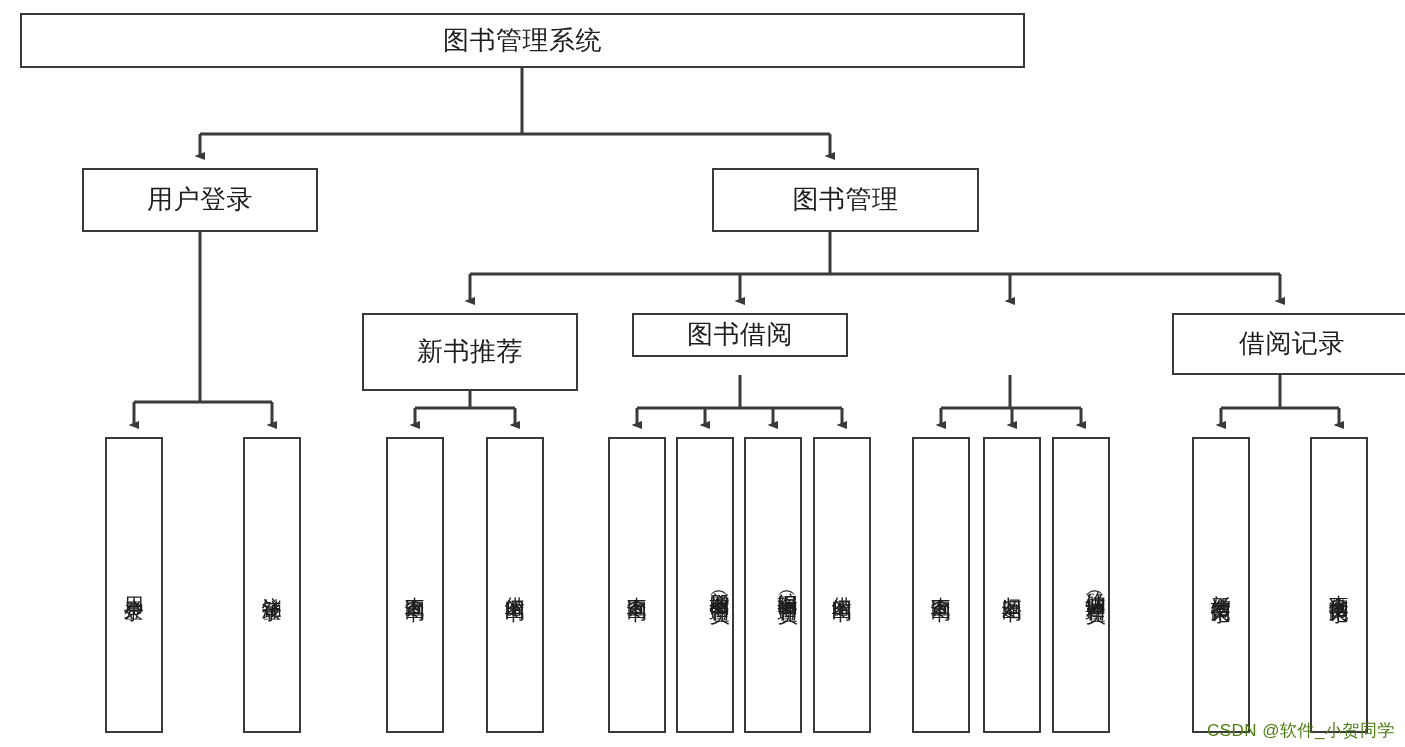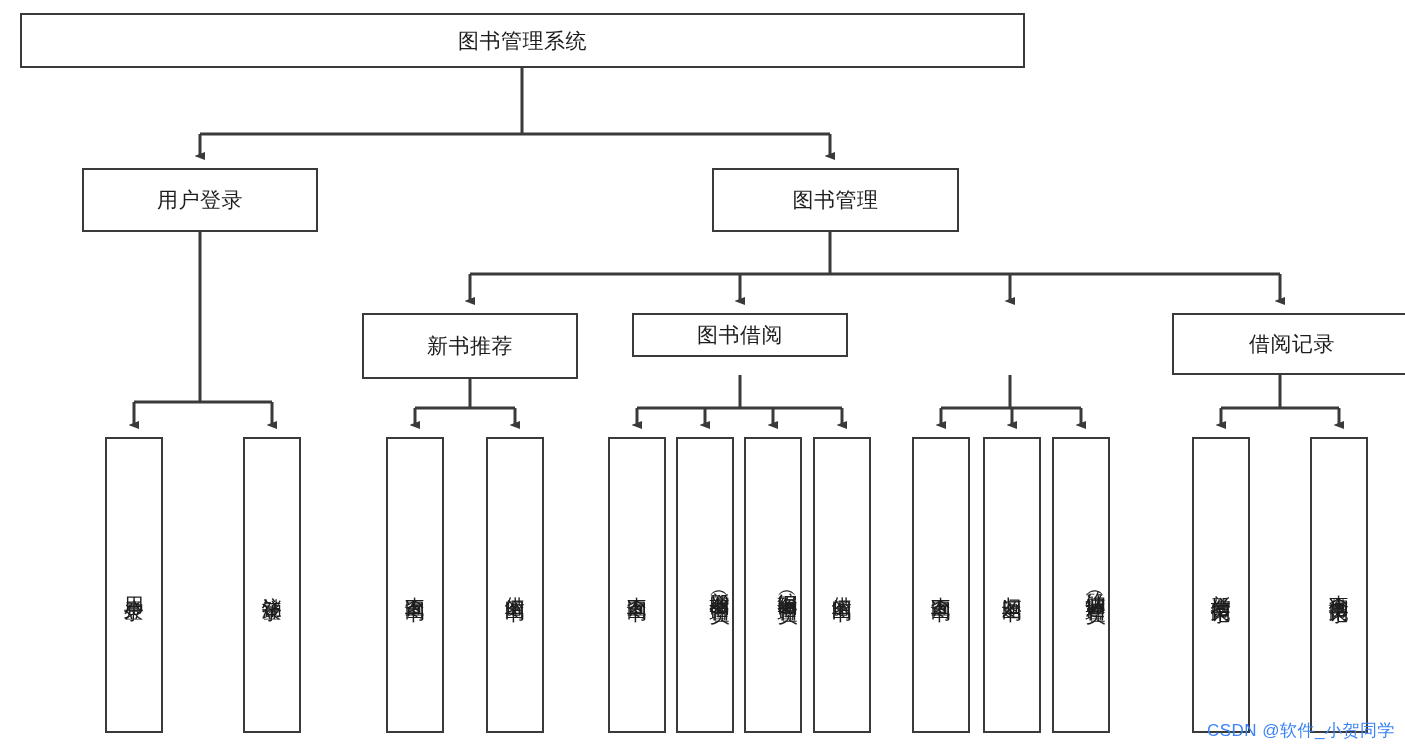--- a/index.html
+++ b/index.html
@@ -30,42 +30,42 @@
     box-sizing: border-box;
     border: 2px solid #3a3a3a;
     background: #ffffff;
     display: flex;
     align-items: center;
     justify-content: center;
     color: #1d1d1d;
     line-height: 1.22;
   }
   .node.h {
-    font-size: 21px;
+    font-size: 26px;
     letter-spacing: 0.5px;
   }
   .node.v {
     writing-mode: vertical-rl;
     text-orientation: upright;
     font-size: 20px;
     letter-spacing: 2px;
     padding-top: 6px;
     padding-bottom: 6px;
     align-items: flex-start;
     justify-content: center;
   }
   .node.v.mid {
     align-items: center;
   }
   .watermark {
     position: absolute;
     right: 10px;
     bottom: 5px;
     font-size: 17px;
-    color: #3b82f6;
+    color: #4d7c0f;
     white-space: nowrap;
     letter-spacing: 0.5px;
   }
 </style>
 </head>
 <body>
 
 <div id="canvas">
 
   <svg class="edges" viewBox="0 0 1405 747">
@@ -114,23 +114,23 @@
       <path d="M1280,375 L1280,408"></path>
       <path d="M1221,408 L1339,408"></path>
       <path d="M1221,408 L1221,425" marker-end="url(#arrow)"></path>
       <path d="M1339,408 L1339,425" marker-end="url(#arrow)"></path>
     </g>
   </svg>
 
   <div class="node h" style="left:20px; top:13px; width:1005px; height:55px;">图书管理系统</div>
 
   <div class="node h" style="left:82px; top:168px; width:236px; height:64px;">用户登录</div>
-  <div class="node h" style="left:712px; top:168px; width:247px; height:64px;">图书管理</div>
+  <div class="node h" style="left:712px; top:168px; width:267px; height:64px;">图书管理</div>
 
-  <div class="node h" style="left:362px; top:313px; width:216px; height:66px;">新书推荐</div>
+  <div class="node h" style="left:362px; top:313px; width:216px; height:78px;">新书推荐</div>
   <div class="node h" style="left:632px; top:313px; width:216px; height:44px;">图书借阅</div>
   <div class="node h" style="left:1172px; top:313px; width:240px; height:62px;">借阅记录</div>
 
   <div class="node v mid" style="left:105px; top:437px; width:58px; height:296px;">用户登录</div>
   <div class="node v mid" style="left:243px; top:437px; width:58px; height:296px;">注销登录</div>
 
   <div class="node v mid" style="left:386px; top:437px; width:58px; height:296px;">查询图书</div>
   <div class="node v mid" style="left:486px; top:437px; width:58px; height:296px;">借阅图书</div>
 
   <div class="node v mid" style="left:608px; top:437px; width:58px; height:296px;">查询图书</div>

